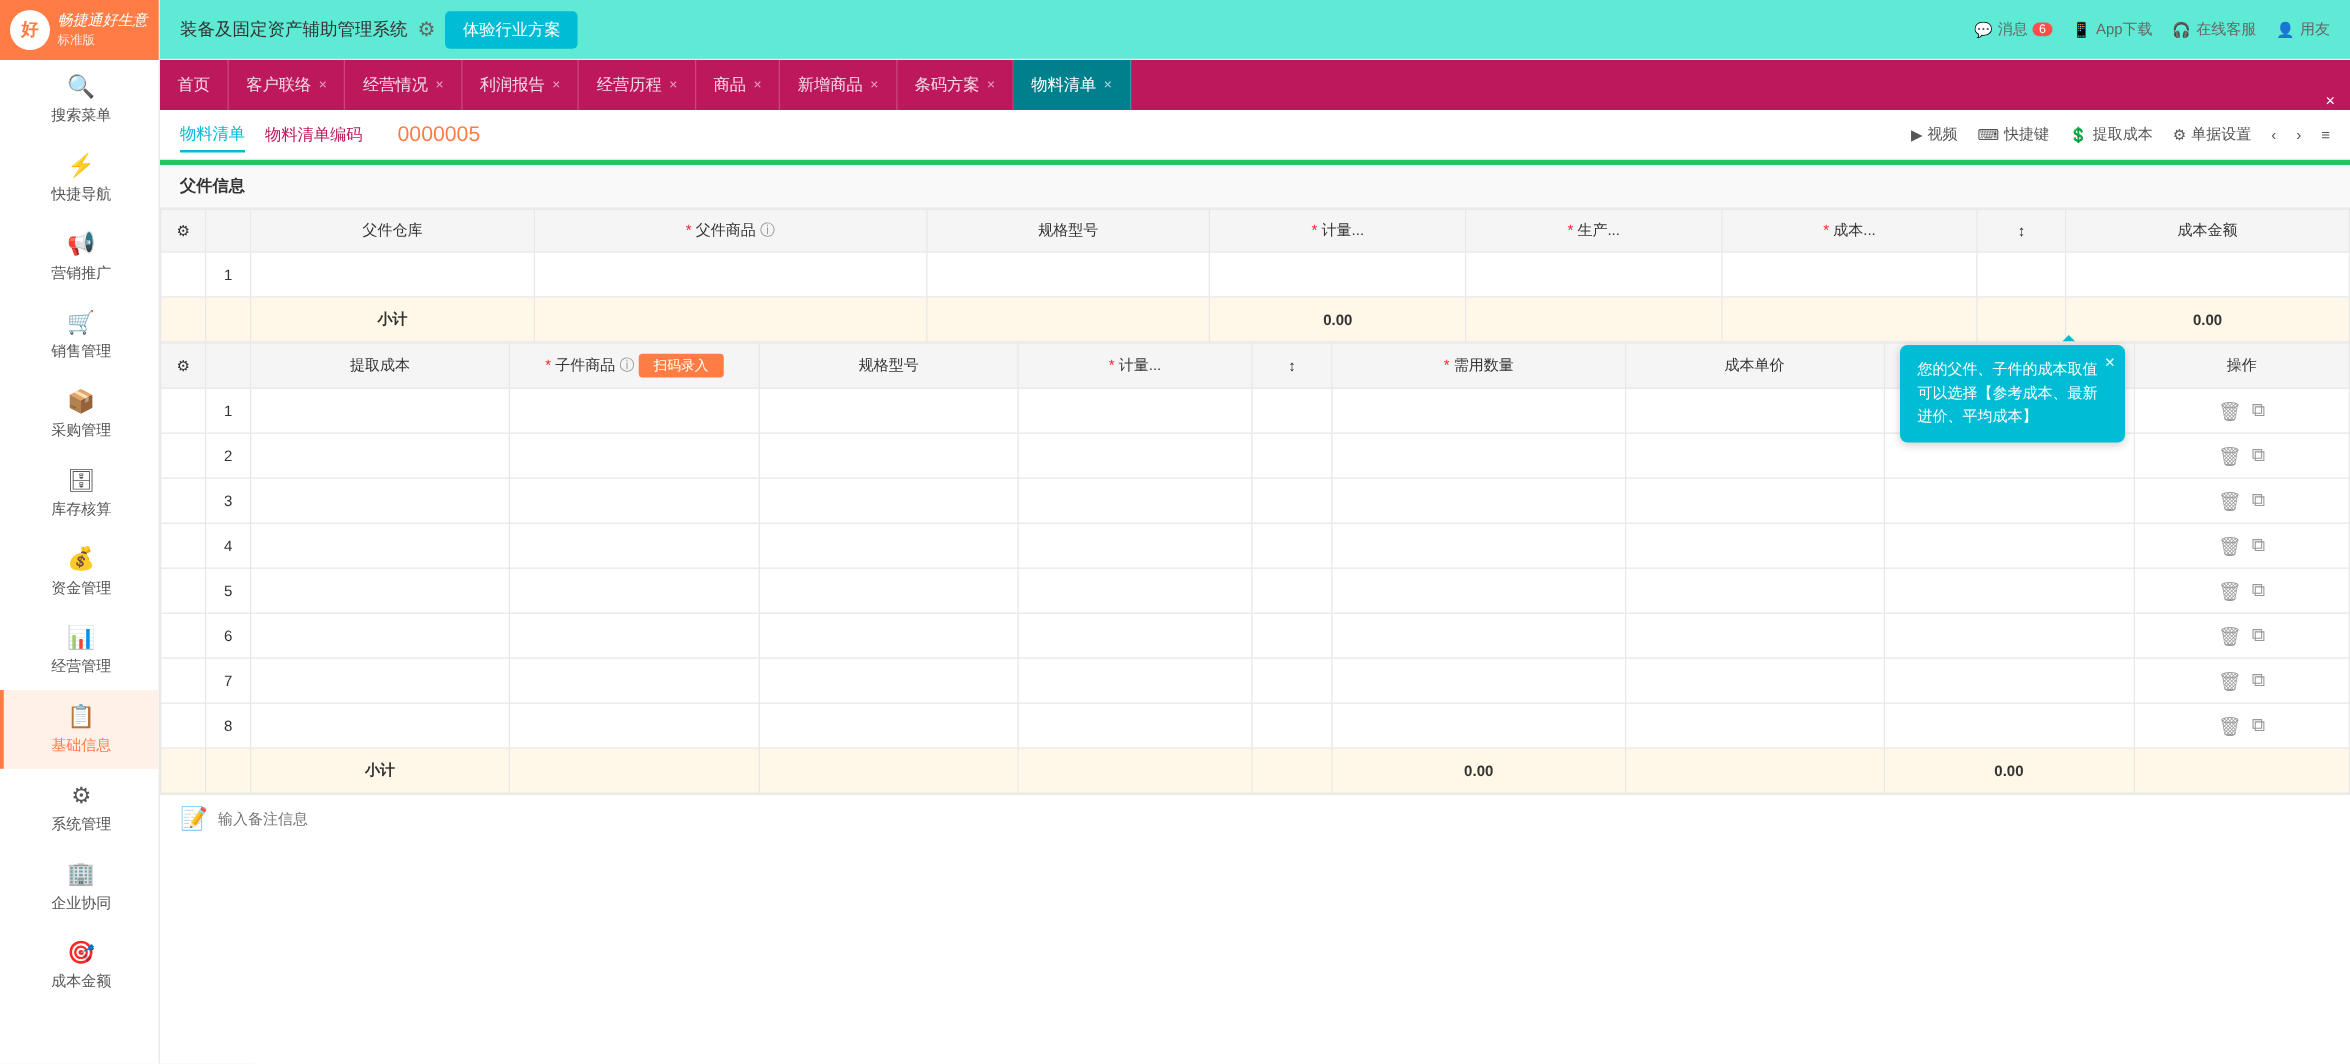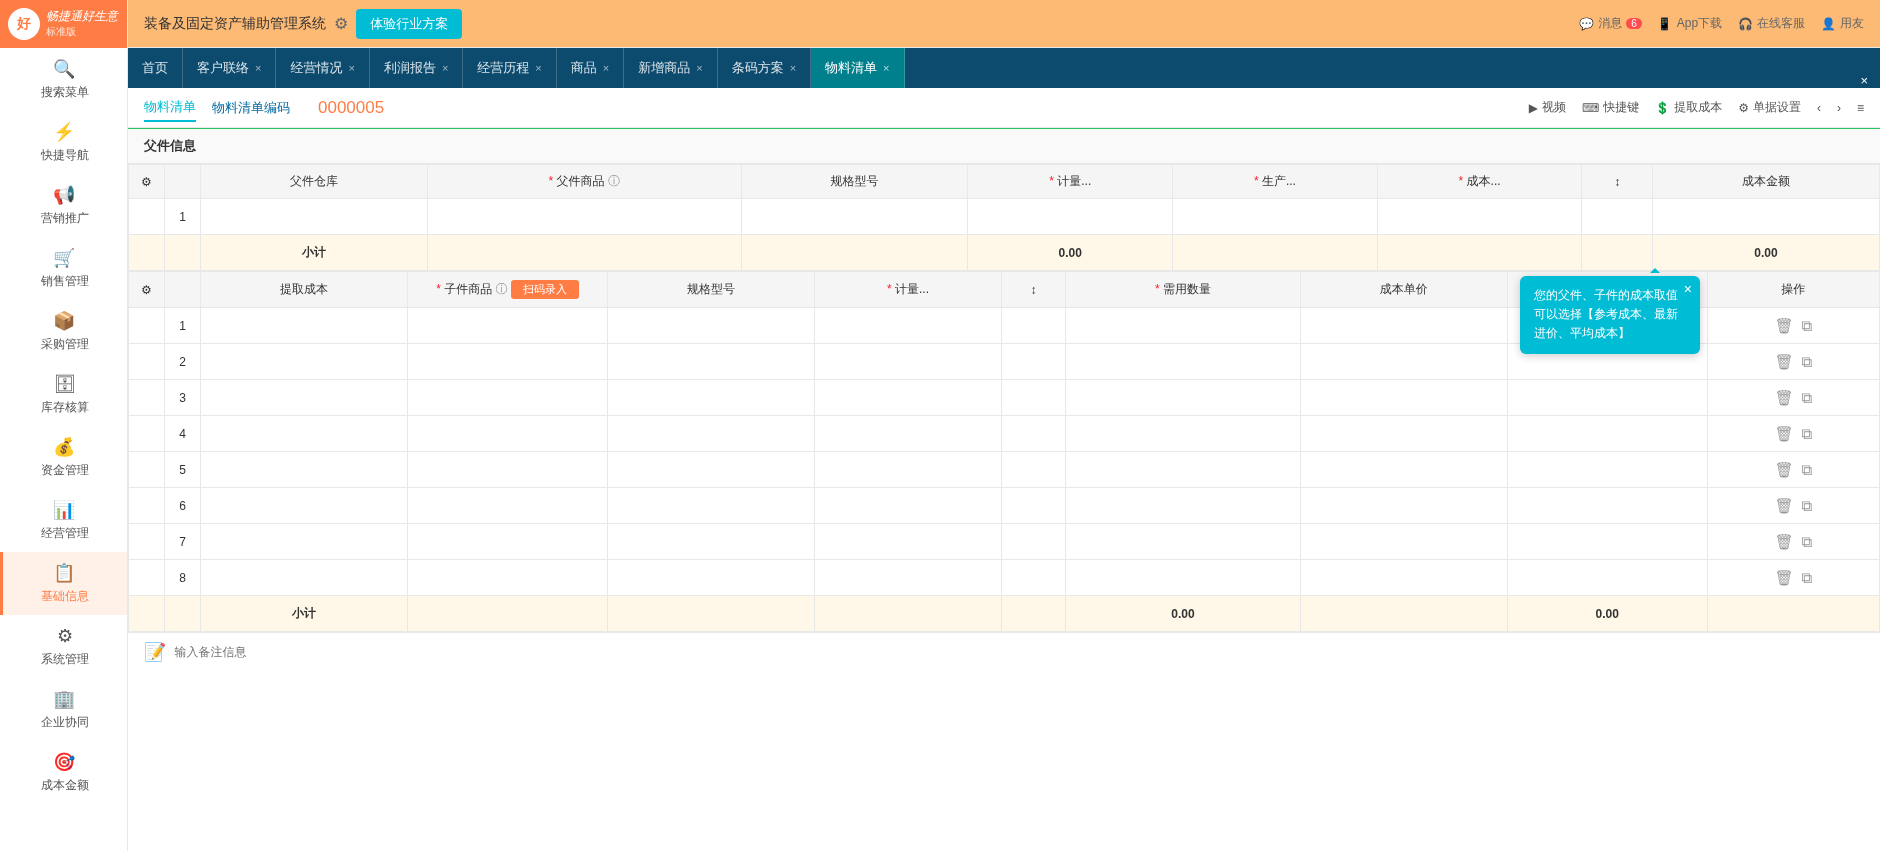--- a/index.html
+++ b/index.html
@@ -50,39 +50,39 @@
       border-left: 3px solid transparent;
     }
     .sidebar-item.active { background: #fff0e8; color: #ff7d45; border-left-color: #ff7d45; }
     .sidebar-icon { font-size: 18px; }
 
     
     .main { flex: 1; display: flex; flex-direction: column; overflow: hidden; }
 
     
     .topbar {
-      background: #fdba74;
+      background: #5eead4;
       height: 48px;
       display: flex;
       align-items: center;
       justify-content: space-between;
       padding: 0 16px;
       border-bottom: 1px solid #e8e8e8;
       flex-shrink: 0;
     }
     .topbar-left { display: flex; align-items: center; gap: 8px; }
     .system-title { font-size: 14px; color: #333; }
     .topbar-right { display: flex; align-items: center; gap: 16px; }
     .topbar-btn { background: none; border: none; cursor: pointer; color: #666; font-size: 12px; display: flex; align-items: center; gap: 4px; }
     .badge { background: #ff4d4f; color: #fff; border-radius: 10px; padding: 0 5px; font-size: 10px; }
     .trial-btn { background: #00bcd4; color: #fff; border: none; border-radius: 4px; padding: 6px 14px; cursor: pointer; font-size: 13px; }
 
     
     .nav-tabs {
-      background: #0c4a6e;
+      background: #be185d;
       display: flex;
       align-items: flex-end;
       height: 40px;
       flex-shrink: 0;
       overflow: hidden;
     }
     .nav-tab {
       padding: 0 14px;
       height: 40px;
       display: flex;
@@ -126,21 +126,21 @@
     .content { flex: 1; overflow-y: auto; background: #fff; padding: 0; }
 
     
     .section-title {
       background: #f9f9f9;
       padding: 8px 16px;
       font-size: 13px;
       font-weight: bold;
       color: #333;
       border-bottom: 1px solid #e8e8e8;
-      border-top: 1px solid #22c55e;
+      border-top: 4px solid #22c55e;
     }
 
     
     .data-table {
       width: 100%;
       border-collapse: collapse;
       font-size: 12px;
     }
     .data-table th {
       background: #f5f5f5;
@@ -353,21 +353,21 @@
     </div>
     <div class="nav-tab active">
       <span>物料清单</span>
       <span class="close-x">×</span>
     </div>
     <div class="nav-end">×</div>
   </div>
 
   <div class="sub-toolbar">
     <span class="sub-toolbar-tab active">物料清单</span>
-    <span style="color:#0369a1;">物料清单编码</span>
+    <span style="color:#be185d;">物料清单编码</span>
     <span class="sub-toolbar-code">0000005</span>
     <div class="sub-toolbar-right">
       <button class="toolbar-action">
         <span>▶</span>
         <span>视频</span>
       </button>
       <button class="toolbar-action">
         <span>⌨</span>
         <span>快捷键</span>
       </button>

